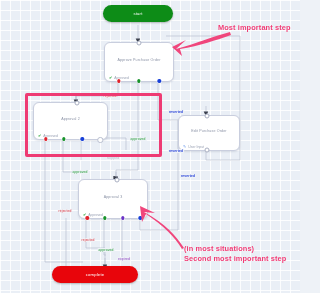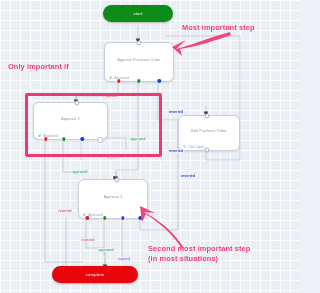--- a/index.html
+++ b/index.html
@@ -77,20 +77,21 @@
   .elabel.approved{color:#1f9a33;}
   .elabel.reverted{color:#2540d8;font-weight:bold;}
   .elabel.expired{color:#8a3fc0;}
   .elabel.skipped{color:#b9bfcc;}
 
   
   .anno{
     position:absolute;color:#ef3b75;font-weight:bold;
     font-size:7.4px;line-height:9.6px;letter-spacing:.1px;
     text-shadow:0 0 1px rgba(255,255,255,.9);
+    margin-left:36px;
   }
   .hlbox{
     position:absolute;border:3.2px solid #ee3a73;border-radius:2px;
     background:transparent;pointer-events:none;
   }
   .arrow{position:absolute;}
 </style>
 </head>
 <body>
 
@@ -215,26 +216,25 @@
   <div class="elabel approved" style="left:106px;top:250px;">approved</div>
   <div class="elabel expired" style="left:124px;top:259px;">expired</div>
 
   <div class="hlbox" style="left:25px;top:93px;width:131px;height:58px;"></div>
 
   <div class="anno" style="left:182px;top:23px;">
     <div>Most important step</div>
   </div>
 
   <div class="anno" style="left:8px;top:62px;">
-    <div>Only important if</div>
   </div>
 
   <div class="anno" style="left:148px;top:244px;">
+    <div>(in most situations)</div>
     <div>Second most important step</div>
-    <div>(in most situations)</div>
   </div>
 
   <svg class="arrow" style="left:168px;top:30px;width:64px;height:30px;" viewBox="0 0 64 30" xmlns="http://www.w3.org/2000/svg">
     <path d="M62,2 C46,6 30,13 8,19 L18,10 L4,17 L14,26 L12,19 C32,16 48,10 63,5 Z" fill="#f0467c"></path>
   </svg>
 
   <svg class="arrow" style="left:138px;top:204px;width:52px;height:46px;" viewBox="0 0 52 46" xmlns="http://www.w3.org/2000/svg">
     <path d="M46,44 C38,32 28,20 6,8 L17,9 L2,2 L4,18 L8,10 C26,22 36,32 44,45 Z" fill="#f0467c"></path>
   </svg>
 

